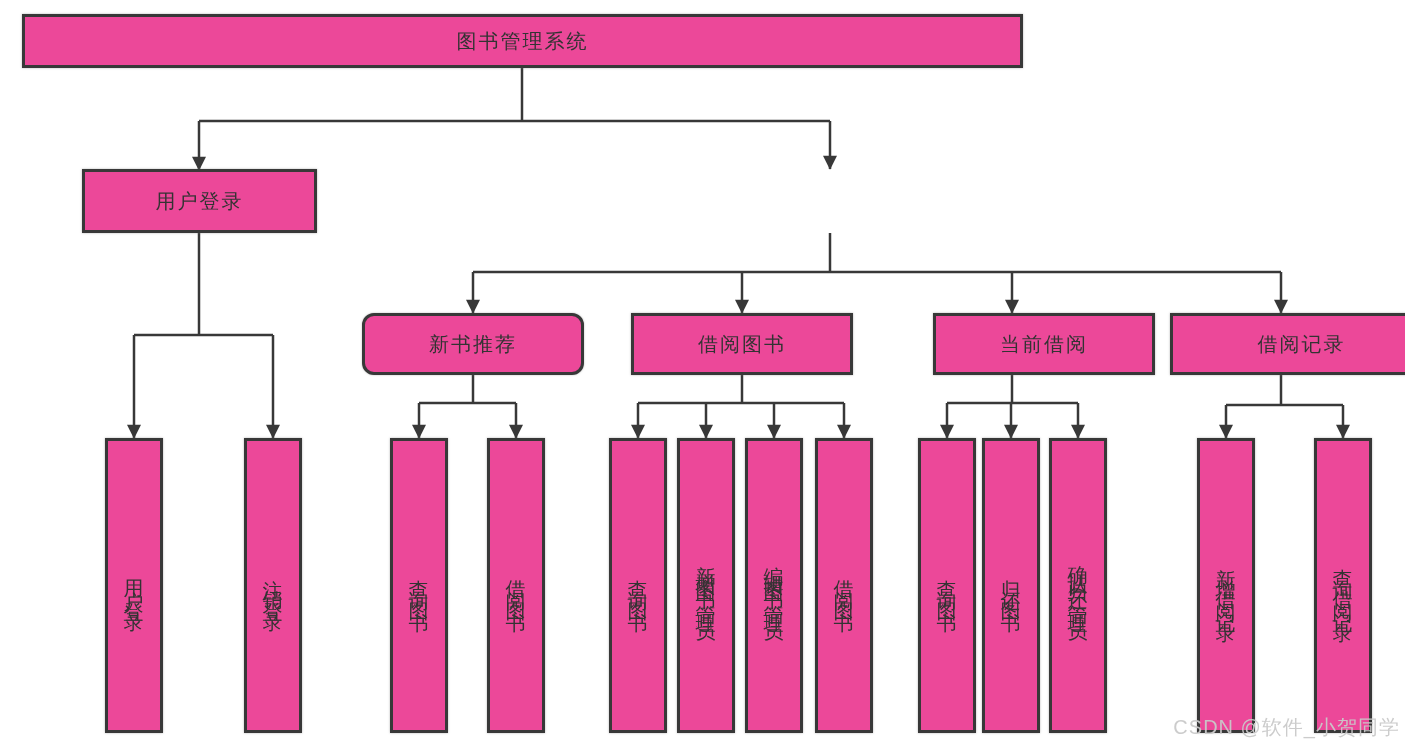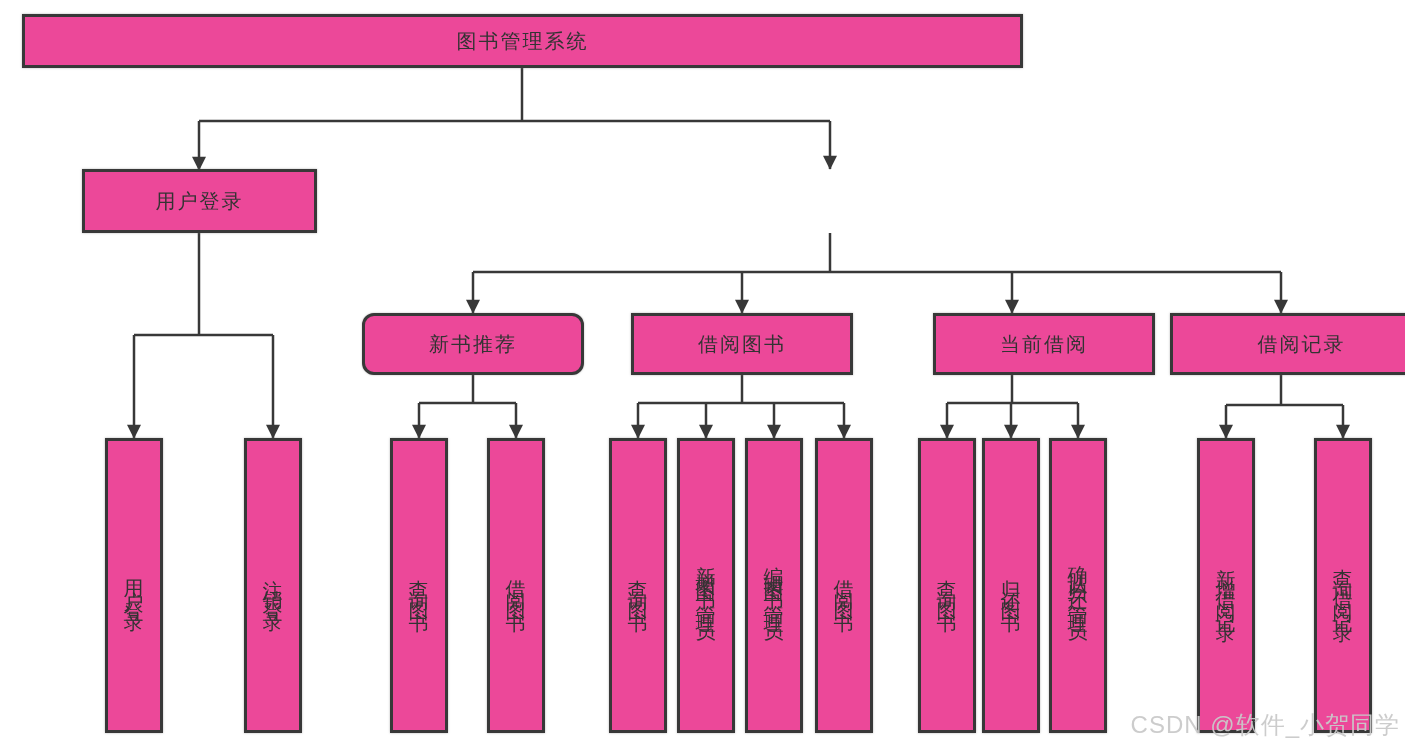--- a/index.html
+++ b/index.html
@@ -49,21 +49,21 @@
     white-space: nowrap;
     color: #333333;
   }
   .vlabel.tight {
     letter-spacing: 8px;
   }
   .watermark {
     position: absolute;
     right: 5px;
     bottom: 6px;
-    font-size: 24px;
+    font-size: 20px;
     letter-spacing: 1px;
     color: rgba(201,201,201,0.95);
     z-index: 5;
     white-space: nowrap;
   }
 </style>
 </head>
 <body>
 
 <div class="stage">

